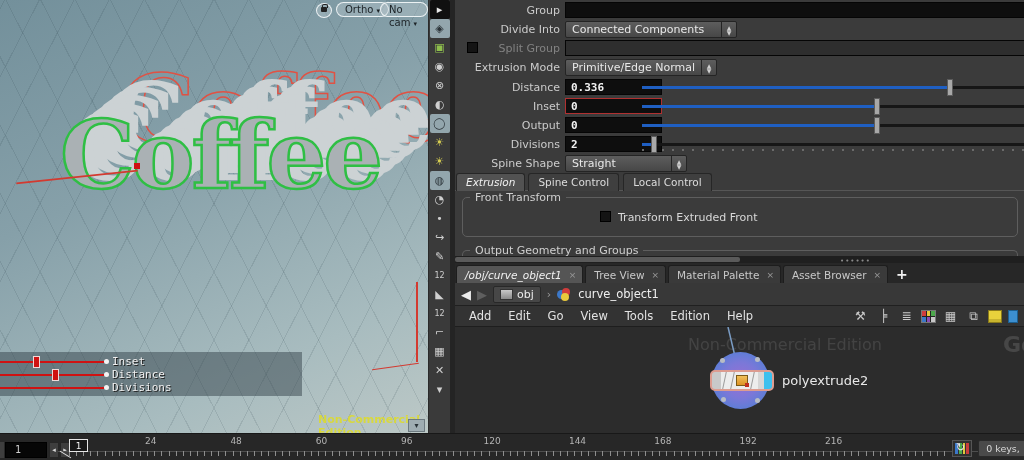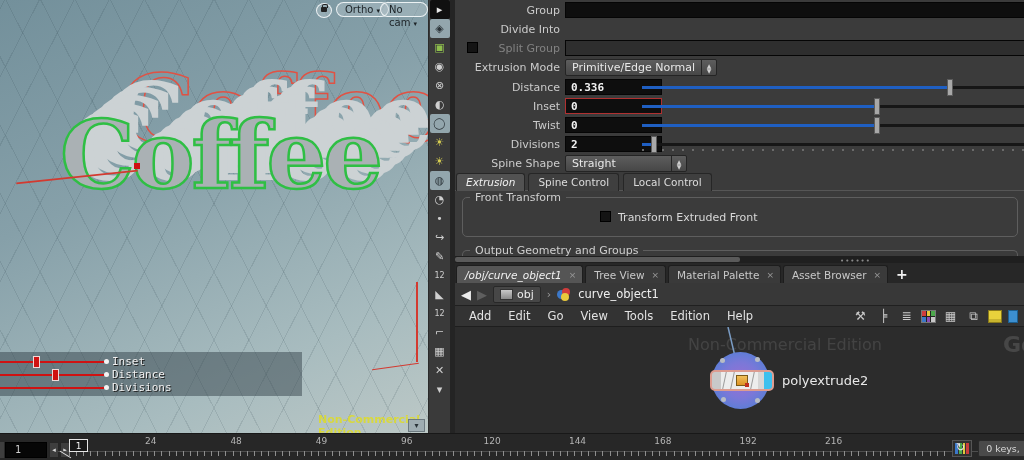--- a/index.html
+++ b/index.html
@@ -241,20 +241,24 @@
   <div id="divider" class="abs"></div>
 
   <div id="params" class="abs">
     <div id="prows">
         <div class="prow" style="top: 2px;">
           <div class="plabel">Group</div>
           <div class="pfield" style="width: 464px;"></div>
         </div>
         <div class="prow" style="top: 21px;">
           <div class="plabel">Divide Into</div>
+          <div class="pdrop" style="width: 172px; padding-right: 20px;">Connected Components<div class="spin">
+              <span>▲</span>
+              <span>▼</span>
+            </div></div>
         </div>
         <div class="prow" style="top: 40px;">
           <div class="plabel dis">Split Group</div>
           <div class="pcheck"></div>
           <div class="pfield dis" style="width: 464px;"></div>
         </div>
         <div class="prow" style="top: 59px;">
           <div class="plabel">Extrusion Mode</div>
           <div class="pdrop" style="width: 152px; padding-right: 20px;">Primitive/Edge Normal<div class="spin">
               <span>▲</span>
@@ -271,21 +275,21 @@
         </div>
         <div class="prow" style="top: 98px;">
           <div class="plabel">Inset</div>
           <div class="pfield sel" style="width: 97px;">0</div>
           <div class="ptrack">
             <div class="pfill" style="width: 234.85px; background: rgb(31, 95, 194);"></div>
             <div class="phandle" style="left: 231.85px;"></div>
           </div>
         </div>
         <div class="prow" style="top: 117px;">
-          <div class="plabel">Twist</div>
+          <div class="plabel">Output</div>
           <div class="pfield" style="width: 97px;">0</div>
           <div class="ptrack">
             <div class="pfill" style="width: 234.85px; background: rgb(31, 95, 194);"></div>
             <div class="phandle" style="left: 231.85px;"></div>
           </div>
         </div>
         <div class="prow" style="top: 136px;">
           <div class="plabel">Divisions</div>
           <div class="pfield" style="width: 97px;">2</div>
           <div class="ptrack">
@@ -530,21 +534,21 @@
         <div class="tick" style="left: 893.992px; top: 17px; height: 5px;"></div>
         <div class="tick" style="left: 901.104px; top: 17px; height: 5px;"></div>
         <div class="tick" style="left: 908.216px; top: 17px; height: 5px;"></div>
         <div class="tick" style="left: 915.328px; top: 17px; height: 5px;"></div>
         <div class="tick" style="left: 922.44px; top: 17px; height: 5px;"></div>
         <div class="tick" style="left: 929.552px; top: 17px; height: 5px;"></div>
         <div class="tick" style="left: 936.664px; top: 17px; height: 5px;"></div>
         <div class="tick" style="left: 943.776px; top: 17px; height: 5px;"></div>
         <div class="ticklabel" style="left: 150.788px;">24</div>
         <div class="ticklabel" style="left: 236.132px;">48</div>
-        <div class="ticklabel" style="left: 321.476px;">49</div>
+        <div class="ticklabel" style="left: 321.476px;">60</div>
         <div class="ticklabel" style="left: 406.82px;">96</div>
         <div class="ticklabel" style="left: 492.164px;">120</div>
         <div class="ticklabel" style="left: 577.508px;">144</div>
         <div class="ticklabel" style="left: 662.852px;">168</div>
         <div class="ticklabel" style="left: 748.196px;">192</div>
         <div class="ticklabel" style="left: 833.54px;">216</div>
       </div>
     <div id="tl-flag">1</div>
     <div id="tl-flagtail"></div>
     <div id="autokey">

